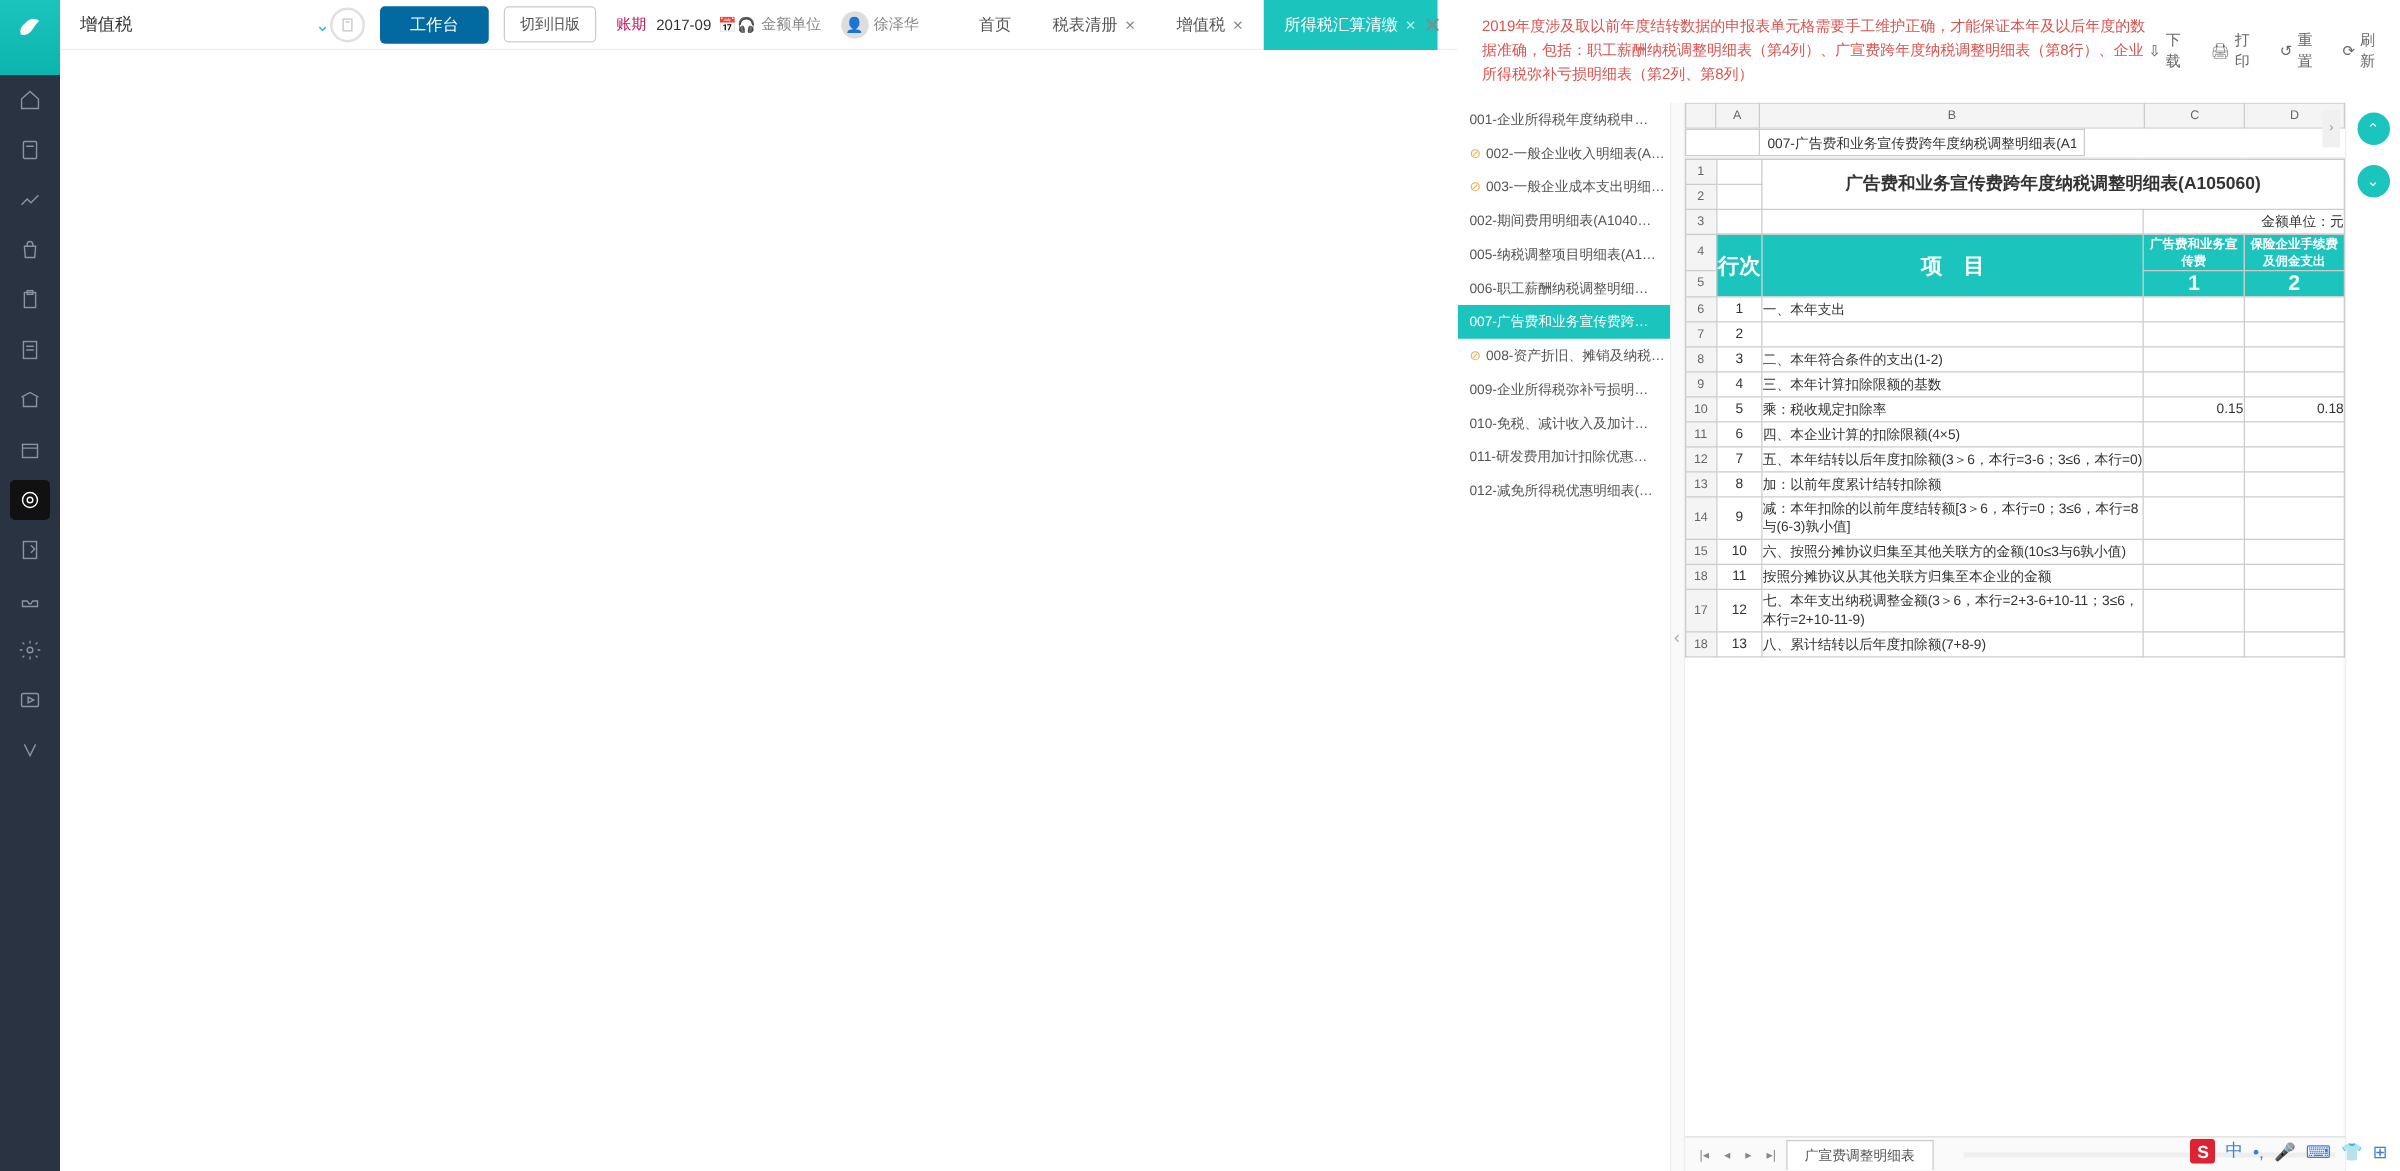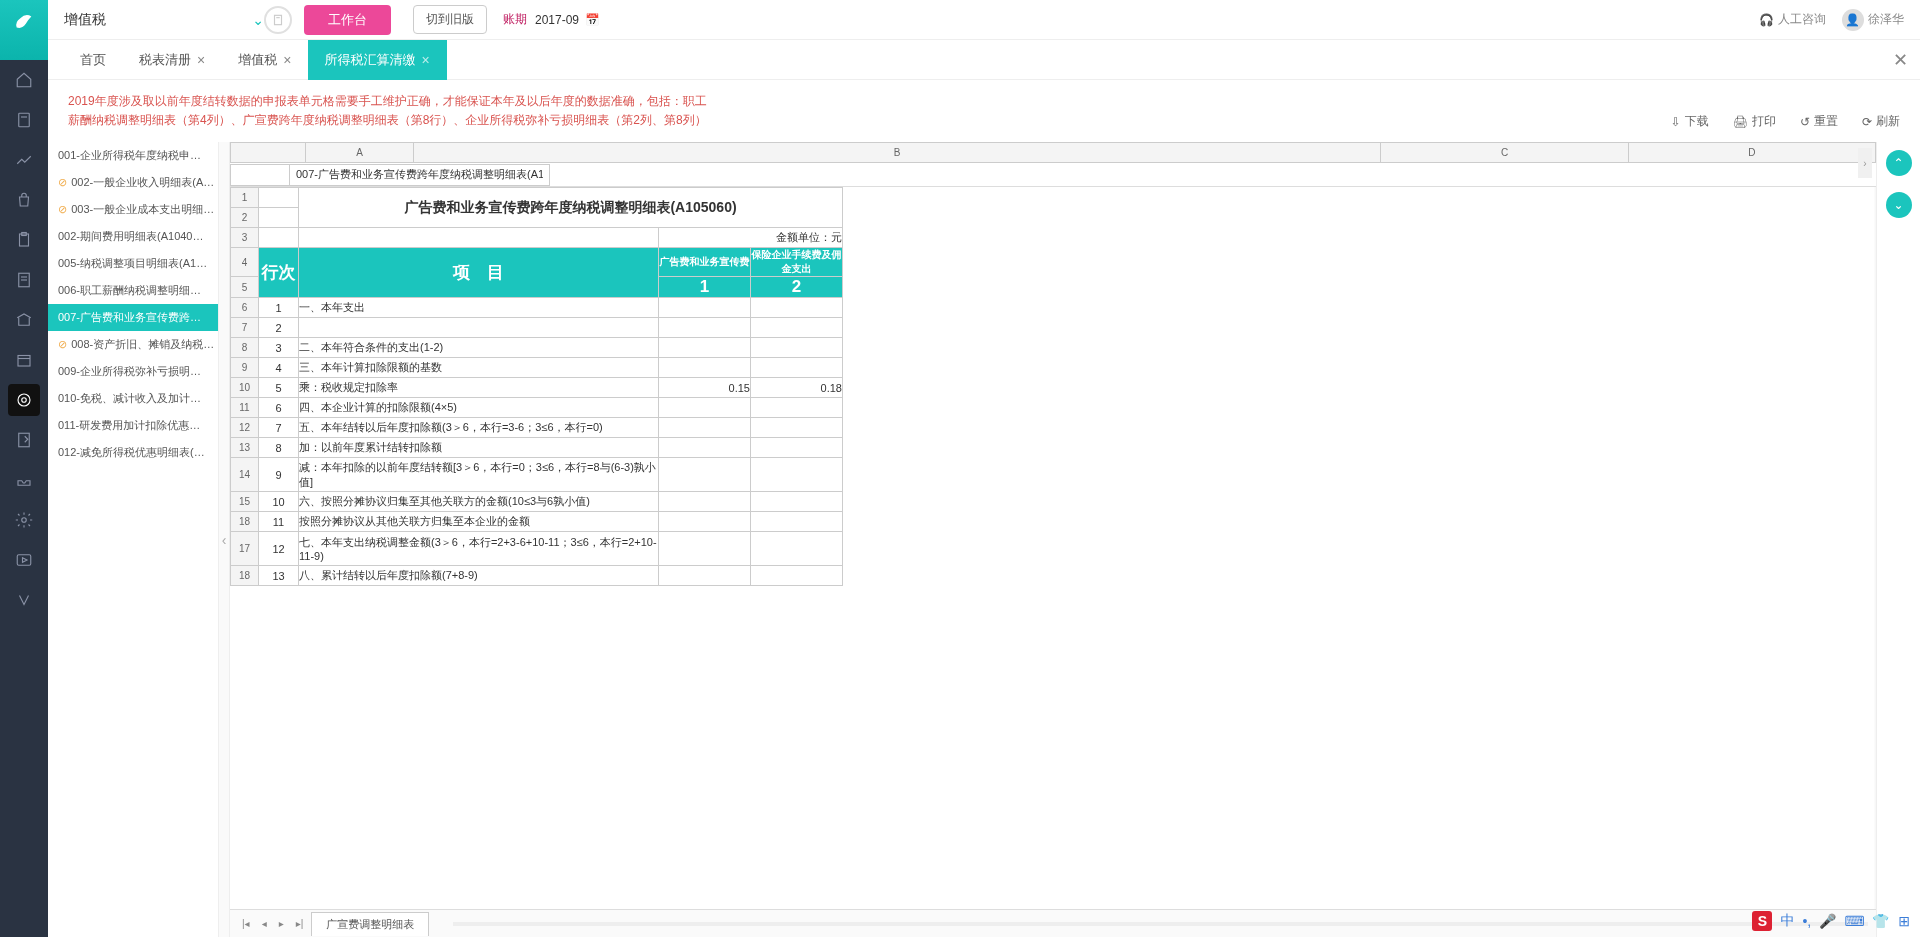--- a/index.html
+++ b/index.html
@@ -5,41 +5,41 @@
 *{margin:0;padding:0;box-sizing:border-box;font-family:"Microsoft YaHei",sans-serif}
 body{background:#f5f7fa;font-size:12px;color:#333;overflow:hidden}
 .app{display:flex;height:100vh}
 .left-rail{width:48px;background:linear-gradient(180deg,#1bc5bd 0%,#0bb4ac 60px,#2a3342 60px,#2a3342 100%);display:flex;flex-direction:column;align-items:center;padding-top:8px}
 .left-rail .logo-icon{width:28px;height:28px;display:flex;align-items:center;justify-content:center;margin-bottom:24px}
 .left-rail .logo-icon svg{fill:#fff}
 .rail-icon{width:32px;height:32px;display:flex;align-items:center;justify-content:center;margin:4px 0;cursor:pointer;border-radius:4px}
 .rail-icon svg{stroke:#8a92a6;fill:none;stroke-width:1.5}
 .rail-icon.active{background:#111}
 .rail-icon.active svg{stroke:#fff}
-.main{flex:1;display:flex;flex-direction:column;background:#fff}
+.main{flex:1;display:flex;flex-direction:row;background:#fff}
 .topbar{height:40px;display:flex;align-items:center;padding:0 16px;background:#fff;border-bottom:1px solid #eee}
 .top-dropdown{display:flex;align-items:center;width:200px;color:#333;font-size:14px;cursor:pointer}
 .chevron-down{margin-left:auto;color:#1bc5bd}
 .top-circle-btn{width:28px;height:28px;border-radius:50%;border:2px solid #e0e0e0;display:flex;align-items:center;justify-content:center;margin-right:12px;cursor:pointer}
 .top-circle-btn svg{stroke:#ccc}
-.btn-primary{background:#ec4899;color:#fff;border:none;padding:6px 24px;border-radius:4px;font-size:13px;cursor:pointer;margin-right:22px}
+.btn-primary{background:#0369a1;color:#fff;border:none;padding:6px 24px;border-radius:4px;font-size:13px;cursor:pointer;margin-right:12px}
 .btn-outline{background:#fff;border:1px solid #ccc;color:#555;padding:5px 12px;border-radius:4px;font-size:12px;cursor:pointer;margin-right:16px}
 .period-label{color:#be185d;margin-right:8px}
 .period-value{color:#333;margin-right:6px}
 .date-icon{color:#1bc5bd;cursor:pointer}
 .topbar-right{margin-left:auto;display:flex;align-items:center;gap:16px}
 .topbar-right .icon-link{display:flex;align-items:center;gap:4px;color:#888;cursor:pointer;font-size:12px}
 .avatar{width:22px;height:22px;border-radius:50%;background:#ddd;display:flex;align-items:center;justify-content:center}
 .tabs-bar{height:40px;display:flex;align-items:center;background:#fff;border-bottom:1px solid #eee;padding:0 16px;position:relative}
 .tab{padding:0 16px;height:40px;display:flex;align-items:center;gap:6px;font-size:13px;color:#555;cursor:pointer;border-right:1px solid transparent}
 .tab.active{background:#1bc5bd;color:#fff}
 .tab .close{font-size:14px;opacity:.7}
 .tabs-close-all{position:absolute;right:12px;top:50%;transform:translateY(-50%);font-size:18px;color:#888;cursor:pointer}
 .content{flex:1;display:flex;flex-direction:column;overflow:hidden;position:relative}
-.notice-bar{display:flex;align-items:flex-end;padding:12px 20px}
+.notice-bar{display:flex;align-items:center;padding:12px 20px}
 .notice-text{color:#d9534f;font-size:12px;line-height:1.6;max-width:640px}
 .notice-actions{margin-left:auto;display:flex;gap:24px}
 .notice-actions .action{display:flex;align-items:center;gap:4px;color:#666;cursor:pointer;font-size:12px}
 .work-area{flex:1;display:flex;overflow:hidden;position:relative}
 .sidebar-list{width:170px;overflow:hidden}
 .sidebar-list .item{padding:6px 10px;font-size:11px;color:#555;cursor:pointer;white-space:nowrap;overflow:hidden;text-overflow:ellipsis;display:flex;align-items:center;gap:4px}
 .sidebar-list .item.active{background:#1bc5bd;color:#fff}
 .sidebar-list .item .warn-icon{color:#f0ad4e;flex-shrink:0}
 .collapse-handle{width:12px;background:#fafafa;display:flex;align-items:center;justify-content:center;cursor:pointer;border-left:1px solid #eee;border-right:1px solid #eee;position:relative}
 .collapse-handle::before{content:"‹";color:#aaa;font-size:14px}
@@ -184,21 +184,21 @@
           </svg>
       </div>
       <button class="btn-primary">工作台</button>
       <button class="btn-outline">切到旧版</button>
       <span class="period-label">账期</span>
       <span class="period-value">2017-09</span>
       <span class="date-icon">📅</span>
       <div class="topbar-right">
         <div class="icon-link">
           <span>🎧</span>
-          <span>人工咨询</span>
+          <span>金额单位</span>
         </div>
         <div class="icon-link">
           <span class="avatar">👤</span>
           <span>徐泽华</span>
         </div>
       </div>
     </div>
 
     <div class="tabs-bar">
       <div id="tabs-container" style="display:flex">

